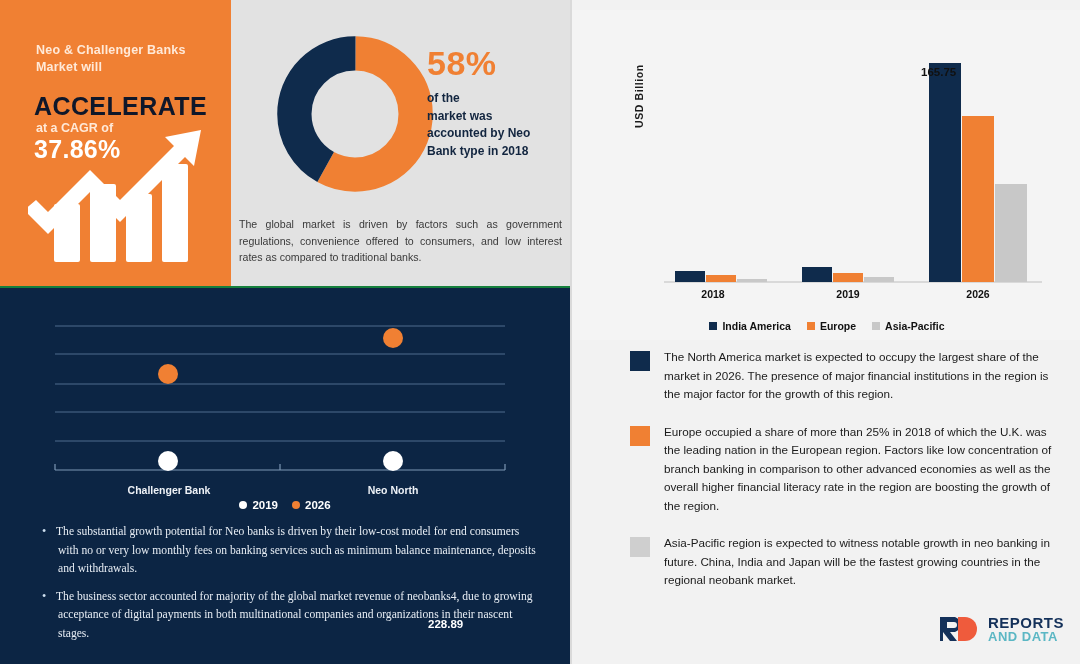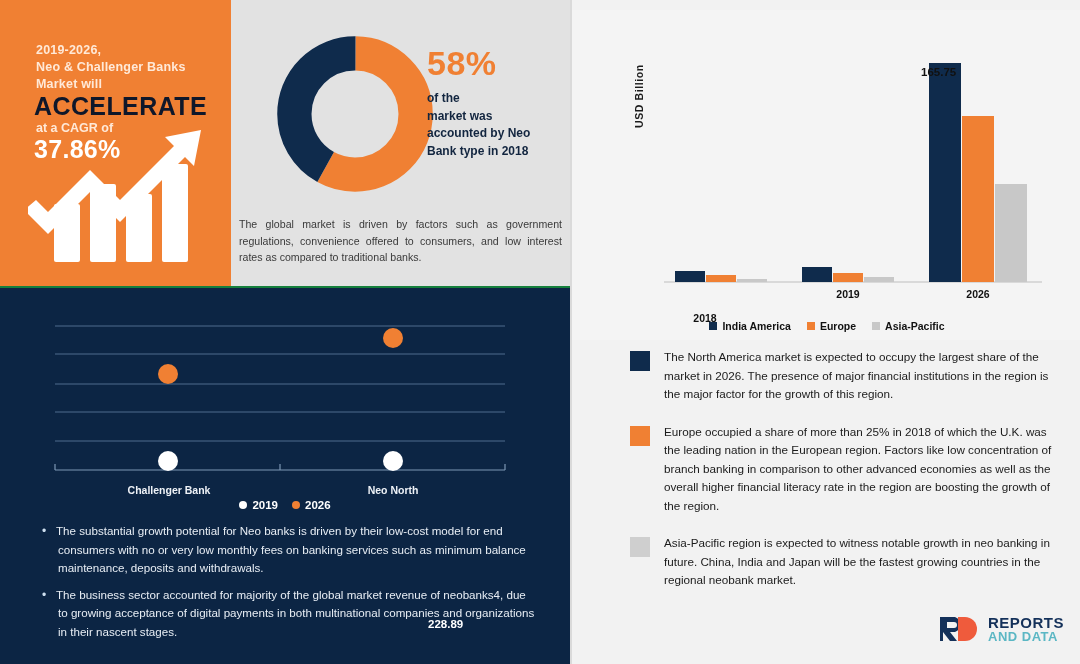--- a/index.html
+++ b/index.html
@@ -68,21 +68,21 @@
     position: absolute; left: 0; top: 211px; width: 570px;
     display: flex; justify-content: center; align-items: center; gap: 14px;
   }
   .dot-legend .lg { display: flex; align-items: center; gap: 5px;
     color: #ffffff; font-size: 11.5px; font-weight: 700; }
   .dot-legend .sw { width: 8px; height: 8px; border-radius: 50%; display: block; }
   .bullets {
     position: absolute; left: 38px; top: 234px; width: 500px;
     color: #e7edf4; font-size: 11.6px; line-height: 18.5px;
   }
-  .bullets li { margin-bottom: 8px; padding-left: 4px; }
+  .bullets li { margin-bottom: 8px; padding-left: 4px; font-family: Liberation Serif, serif; }
   .bullets ul { padding-left: 16px; list-style: none; }
   .bullets li::before {
     content: "\2022"; color: #cfe0f0; display: inline-block;
     width: 14px; margin-left: -16px; font-size: 12px;
   }
 
   
   .panel-right {
     position: absolute; left: 570px; top: 0; width: 510px; height: 664px;
     background: #f2f2f2; border-left: 2px solid #dadada;
@@ -131,21 +131,20 @@
     <svg class="growth-svg" width="200" height="160" viewBox="0 0 200 160">
       <g fill="#ffffff">
         <rect x="26" y="96" width="26" height="58" rx="2"></rect>
         <rect x="62" y="76" width="26" height="78" rx="2"></rect>
         <rect x="98" y="86" width="26" height="68" rx="2"></rect>
         <rect x="134" y="56" width="26" height="98" rx="2"></rect>
         <path d="M8 92 L20 104 L62 62 L92 92 L146 38 L137 29 L173 22 L166 58 L157 49 L92 114 L62 84 L20 126 L-4 102 Z"></path>
       </g>
     </svg>
     <div class="cagr-lines">
-      <div>2019-2026,</div>
       <div>Neo &amp; Challenger Banks</div>
       <div>Market will</div>
     </div>
     <div class="cagr-accel">ACCELERATE</div>
     <div class="cagr-at">at a CAGR of</div>
     <div class="cagr-pct">37.86%</div>
   </div>
 
   <div class="panel-donut">
     <svg class="donut-wrap" width="160" height="160" viewBox="0 0 42 42">
@@ -218,21 +217,21 @@
         <rect x="261" y="263" width="30" height="9" fill="#f08033"></rect>
         <rect x="292" y="267" width="30" height="5" fill="#c8c8c8"></rect>
 
         <rect x="357" y="53" width="32" height="219" fill="#0f2b4c"></rect>
         <rect x="390" y="106" width="32" height="166" fill="#f08033"></rect>
         <rect x="423" y="174" width="32" height="98" fill="#c8c8c8"></rect>
       </svg>
 
       <div class="bar-value" style="left:349px; top:40px;margin-top:16px;">165.75</div>
 
-      <div class="xtick" style="left:88px; top:278px;margin-top:24px;">2018</div>
+      <div class="xtick" style="left:96px; top:278px;">2018</div>
       <div class="xtick" style="left:231px; top:278px;">2019</div>
       <div class="xtick" style="left:361px; top:278px;">2026</div>
 
       <div class="bar-legend">
         <span class="lg">
           <span class="sw" style="background:#0f2b4c"></span>
           <span>India America</span>
         </span>
         <span class="lg">
           <span class="sw" style="background:#f08033"></span>

